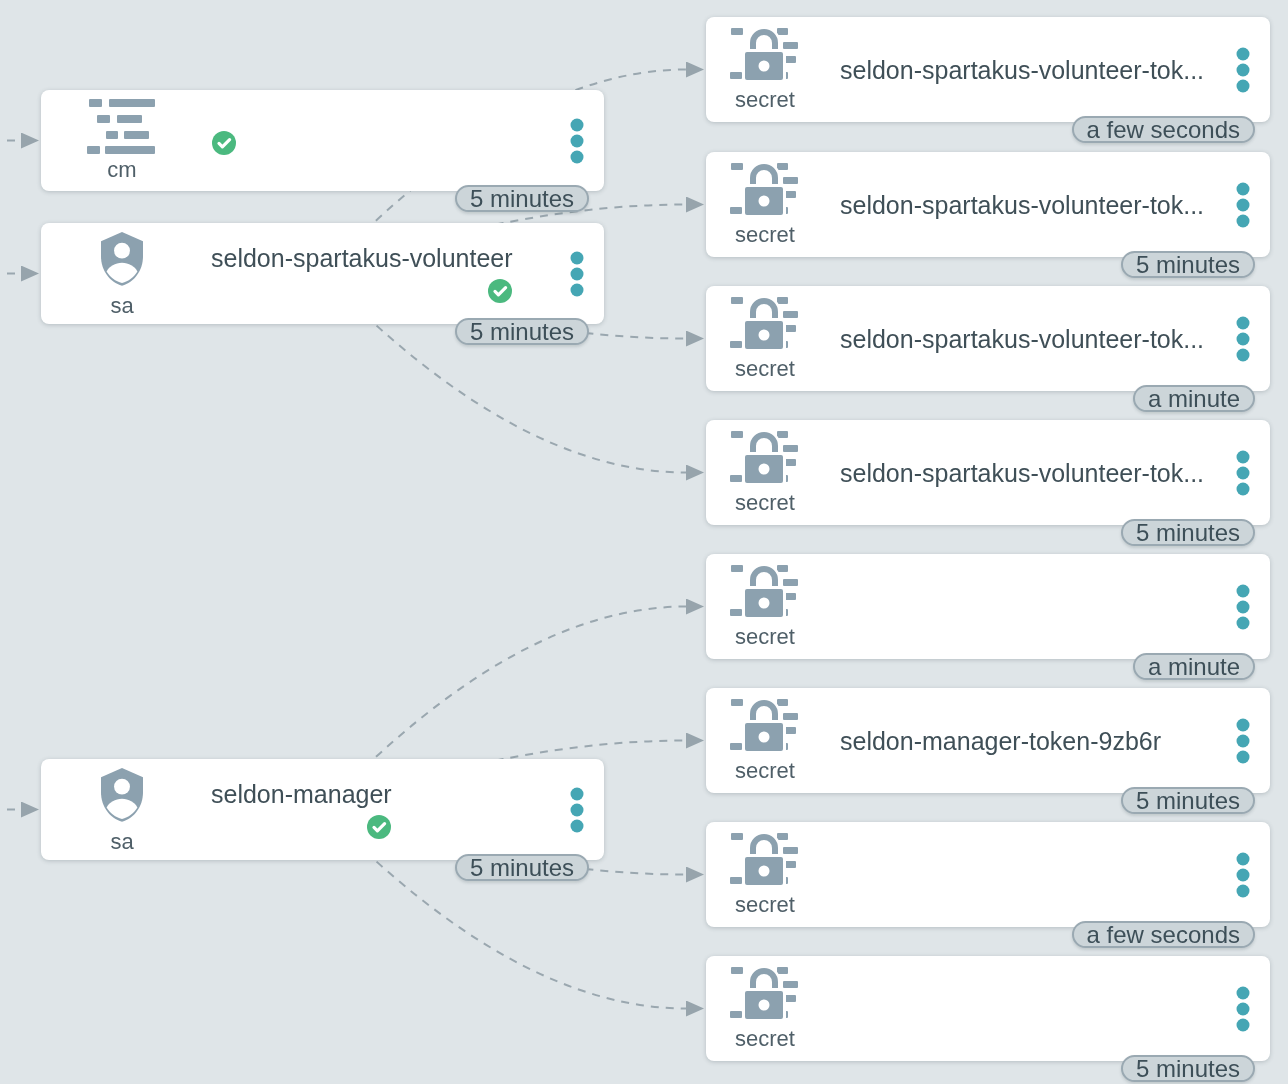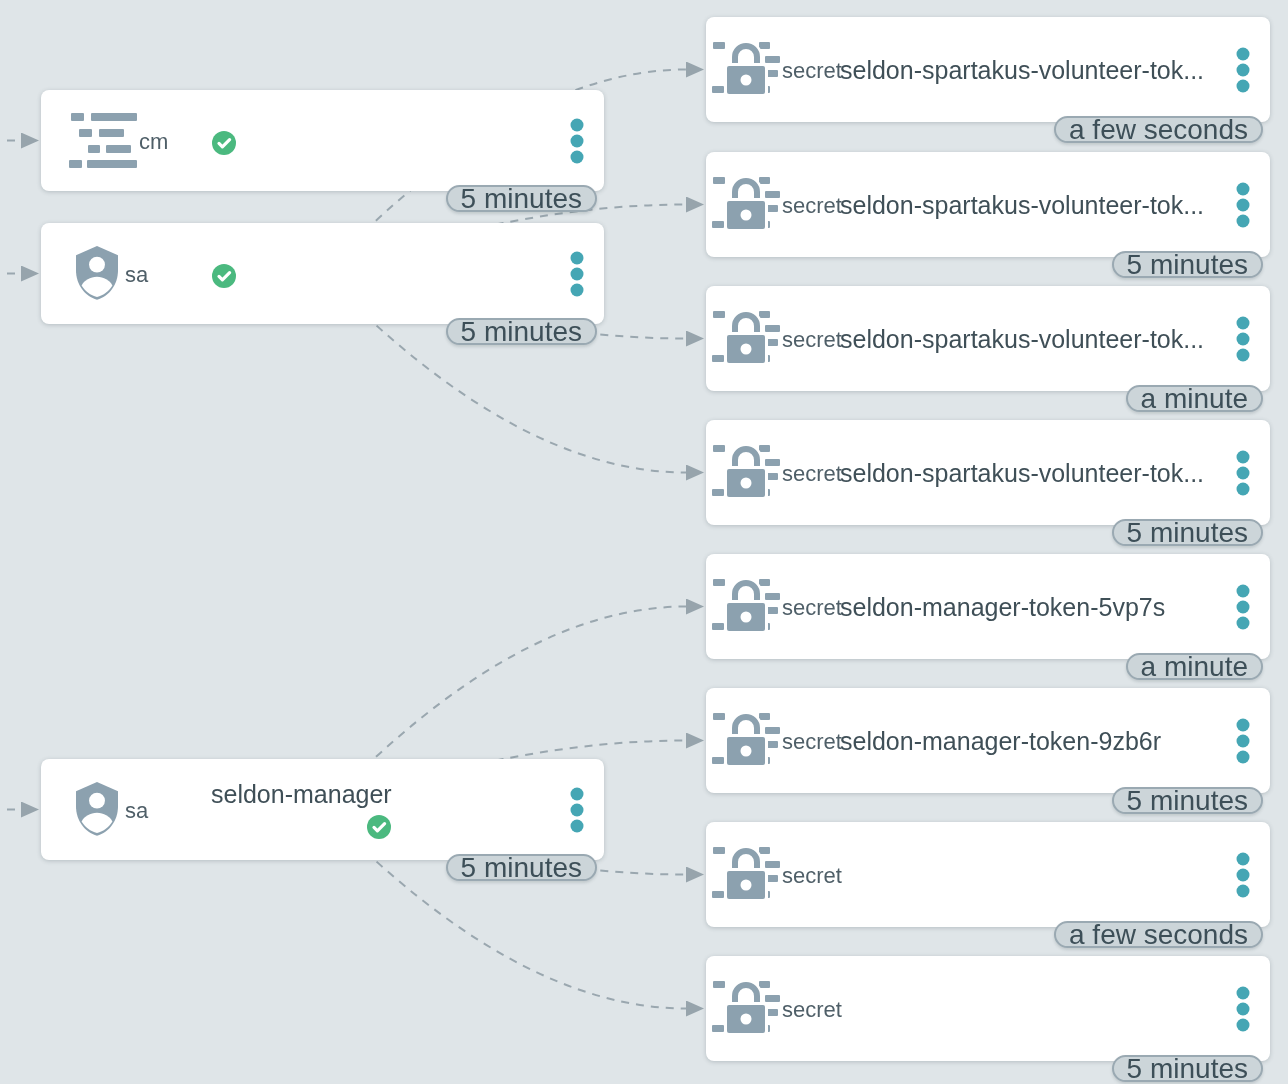--- a/index.html
+++ b/index.html
@@ -25,21 +25,21 @@
   .card{
     position:absolute;
     z-index:1;
     background:var(--card-bg,#fff);
     border-radius:8px;
     box-shadow:0 1px 4px rgba(60,75,85,.25);
     display:flex;
     align-items:center;
   }
   .icon-block{
-    display:flex;flex-direction:row;align-items:center;
+    display:flex;flex-direction:column;align-items:center;
     flex:none;width:106px;
   }
   .card.left  .icon-block{margin-left:28px;align-items:center;}
   .card.right .icon-block{margin-left:6px;}
   .card.left  .title-block{margin-left:36px;}
   .card.right .title-block{margin-left:22px;}
   .node-icon svg{display:block;}
   .node-icon .ic-fill{fill:var(--icon,#8ca1af);}
   .node-icon .ic-stroke{stroke:var(--icon,#8ca1af);}
   .kind{
@@ -57,29 +57,29 @@
     white-space:nowrap;overflow:hidden;
   }
   .check{margin-top:5px;line-height:0;}
   .dots{
     margin-left:auto;margin-right:20px;
     line-height:0;cursor:pointer;flex:none;
   }
   .dots svg circle{fill:var(--dots,#45a6b4);}
   .badge{
     position:absolute;
-    right:7px;
+    right:15px;
     z-index:3;
     height:23px;
     padding:0 13px;
     border:2px solid var(--badge-border,#9aa9b2);
     border-radius:15px;
     background:var(--badge-bg,#ccd5d9);
     color:var(--badge-text,#3d4f58);
-    font-size:28px;line-height:23px;
+    font-size:24px;line-height:23px;
     white-space:nowrap;
     box-shadow:0 2px 3px rgba(60,75,85,.18);
   }
 </style>
 </head>
 <body>
 
 <div id="canvas">
   <svg id="edges" width="1288" height="1084" viewBox="0 0 1288 1084">
       <defs>
@@ -138,20 +138,21 @@
       <span class="node-icon">
             <svg width="56" height="62" viewBox="0 0 24 26">
     <path class="ic-fill" d="M12 1 L3 5 v6.5 c0 5.9 3.8 11.1 9 12.5 c5.2 -1.4 9 -6.6 9 -12.5 V5 Z"></path>
     <circle cx="12" cy="9" r="3.4" fill="#fff"></circle>
     <path d="M12 14.2 c-2.9 0 -5.4 1.5 -6.6 3.7 c1.5 2.4 3.8 4.2 6.6 5 c2.8 -0.8 5.1 -2.6 6.6 -5 c-1.2 -2.2 -3.7 -3.7 -6.6 -3.7 z" fill="#fff"></path>
   </svg>
           </span>
       <span class="kind">sa</span>
     </div>
     <div class="title-block">
+      <span class="title">seldon-spartakus-volunteer</span>
       <span class="check">
         <svg width="26" height="26" viewBox="0 0 26 26">
           <circle cx="13" cy="13" r="12" class="check-circle" fill="#4bb97f"></circle>
           <path d="M8 13.4 l3.4 3.4 L18.6 9.6" stroke="#fff" stroke-width="3.2" fill="none" stroke-linecap="round" stroke-linejoin="round"></path>
         </svg>
       </span>
     </div>
     <span class="dots">
       <svg width="14" height="46" viewBox="0 0 14 46">
         <circle cx="7" cy="7" r="6.5"></circle>
@@ -330,24 +331,20 @@
     <rect class="ic-fill" x="16" y="45" width="42" height="7" rx="1"></rect>
     <path d="M23 27 V16 a11 11 0 0 1 22 0 v6" stroke="#fff" stroke-width="11" fill="none"></path>
     <path class="ic-stroke" d="M23 27 V16 a11 11 0 0 1 22 0 v6" stroke-width="6" fill="none"></path>
     <rect x="12" y="22" width="44" height="33" fill="#fff" rx="3"></rect>
     <rect class="ic-fill" x="15" y="25" width="38" height="28" rx="2"></rect>
     <circle cx="34" cy="39" r="5.5" fill="#fff"></circle>
   </svg>
           </span>
       <span class="kind">secret</span>
     </div>
-    <div class="title-block">
-      <span class="title">seldon-manager-token-5vp7s</span>
-
-    </div>
     <span class="dots">
       <svg width="14" height="46" viewBox="0 0 14 46">
         <circle cx="7" cy="7" r="6.5"></circle>
             <circle cx="7" cy="23" r="6.5"></circle>
             <circle cx="7" cy="39" r="6.5"></circle>
       </svg>
     </span>
     <span class="badge" style="top: 99px;">a minute</span>
   </div>
       <div class="card right" style="left: 706px; top: 688px; width: 564px; height: 105px;">

